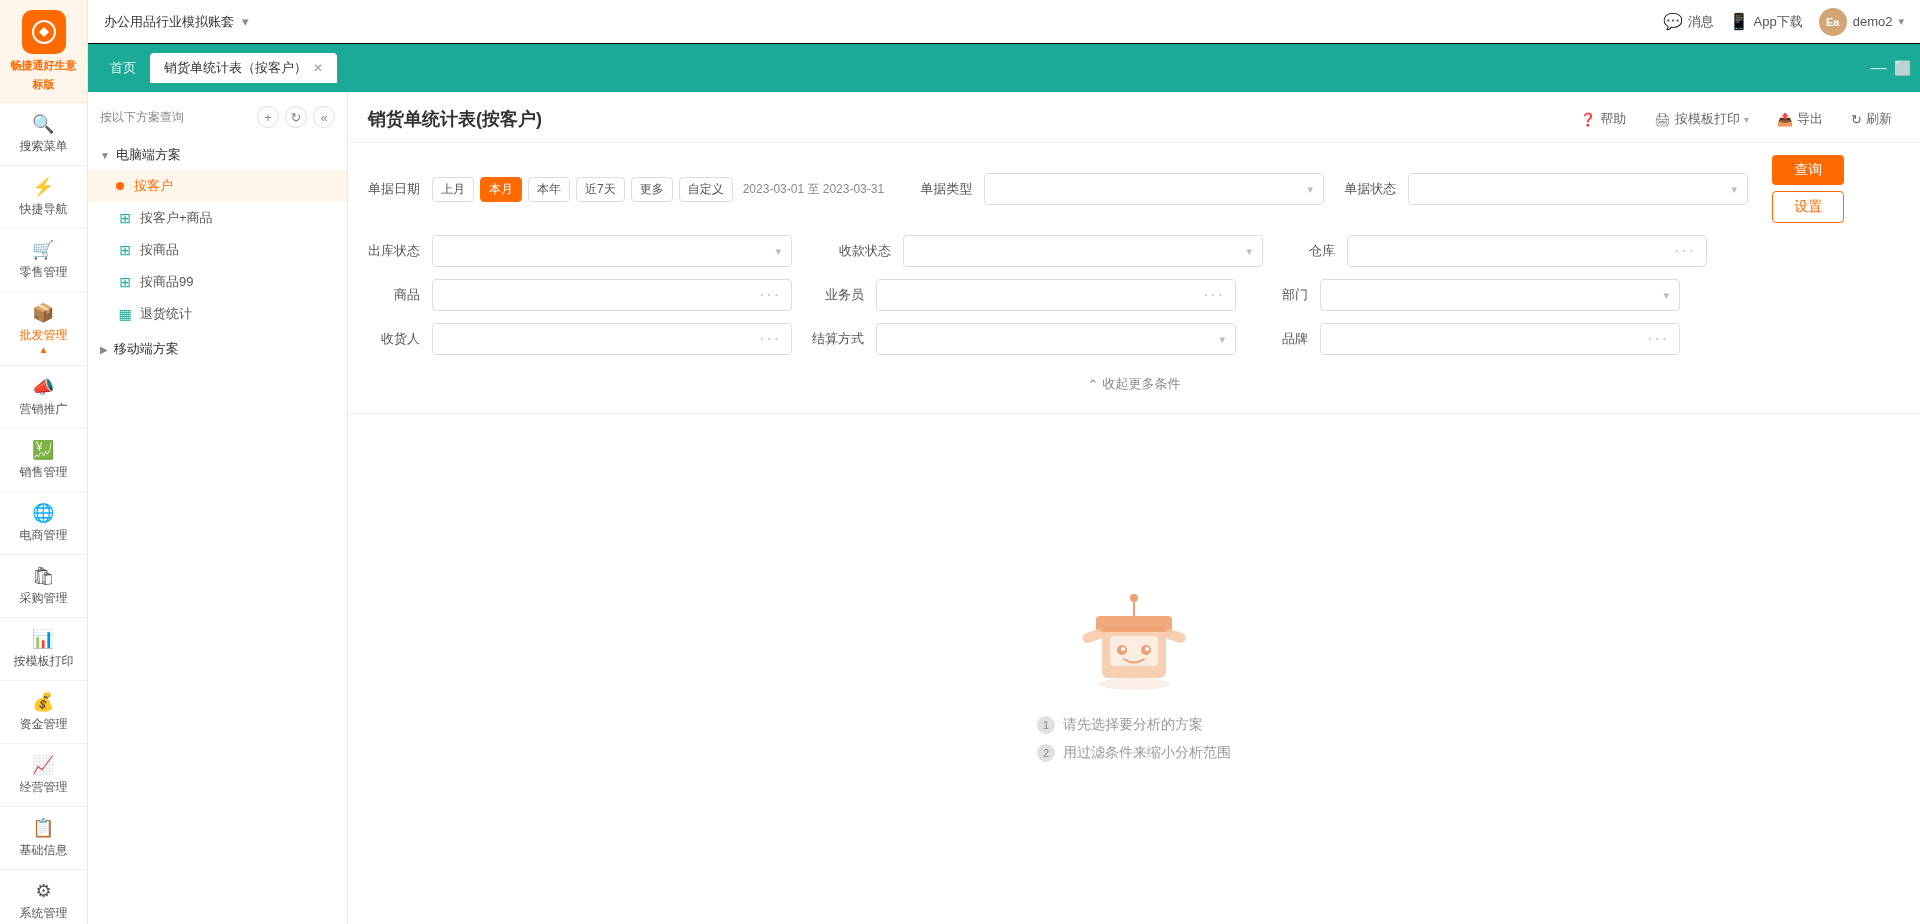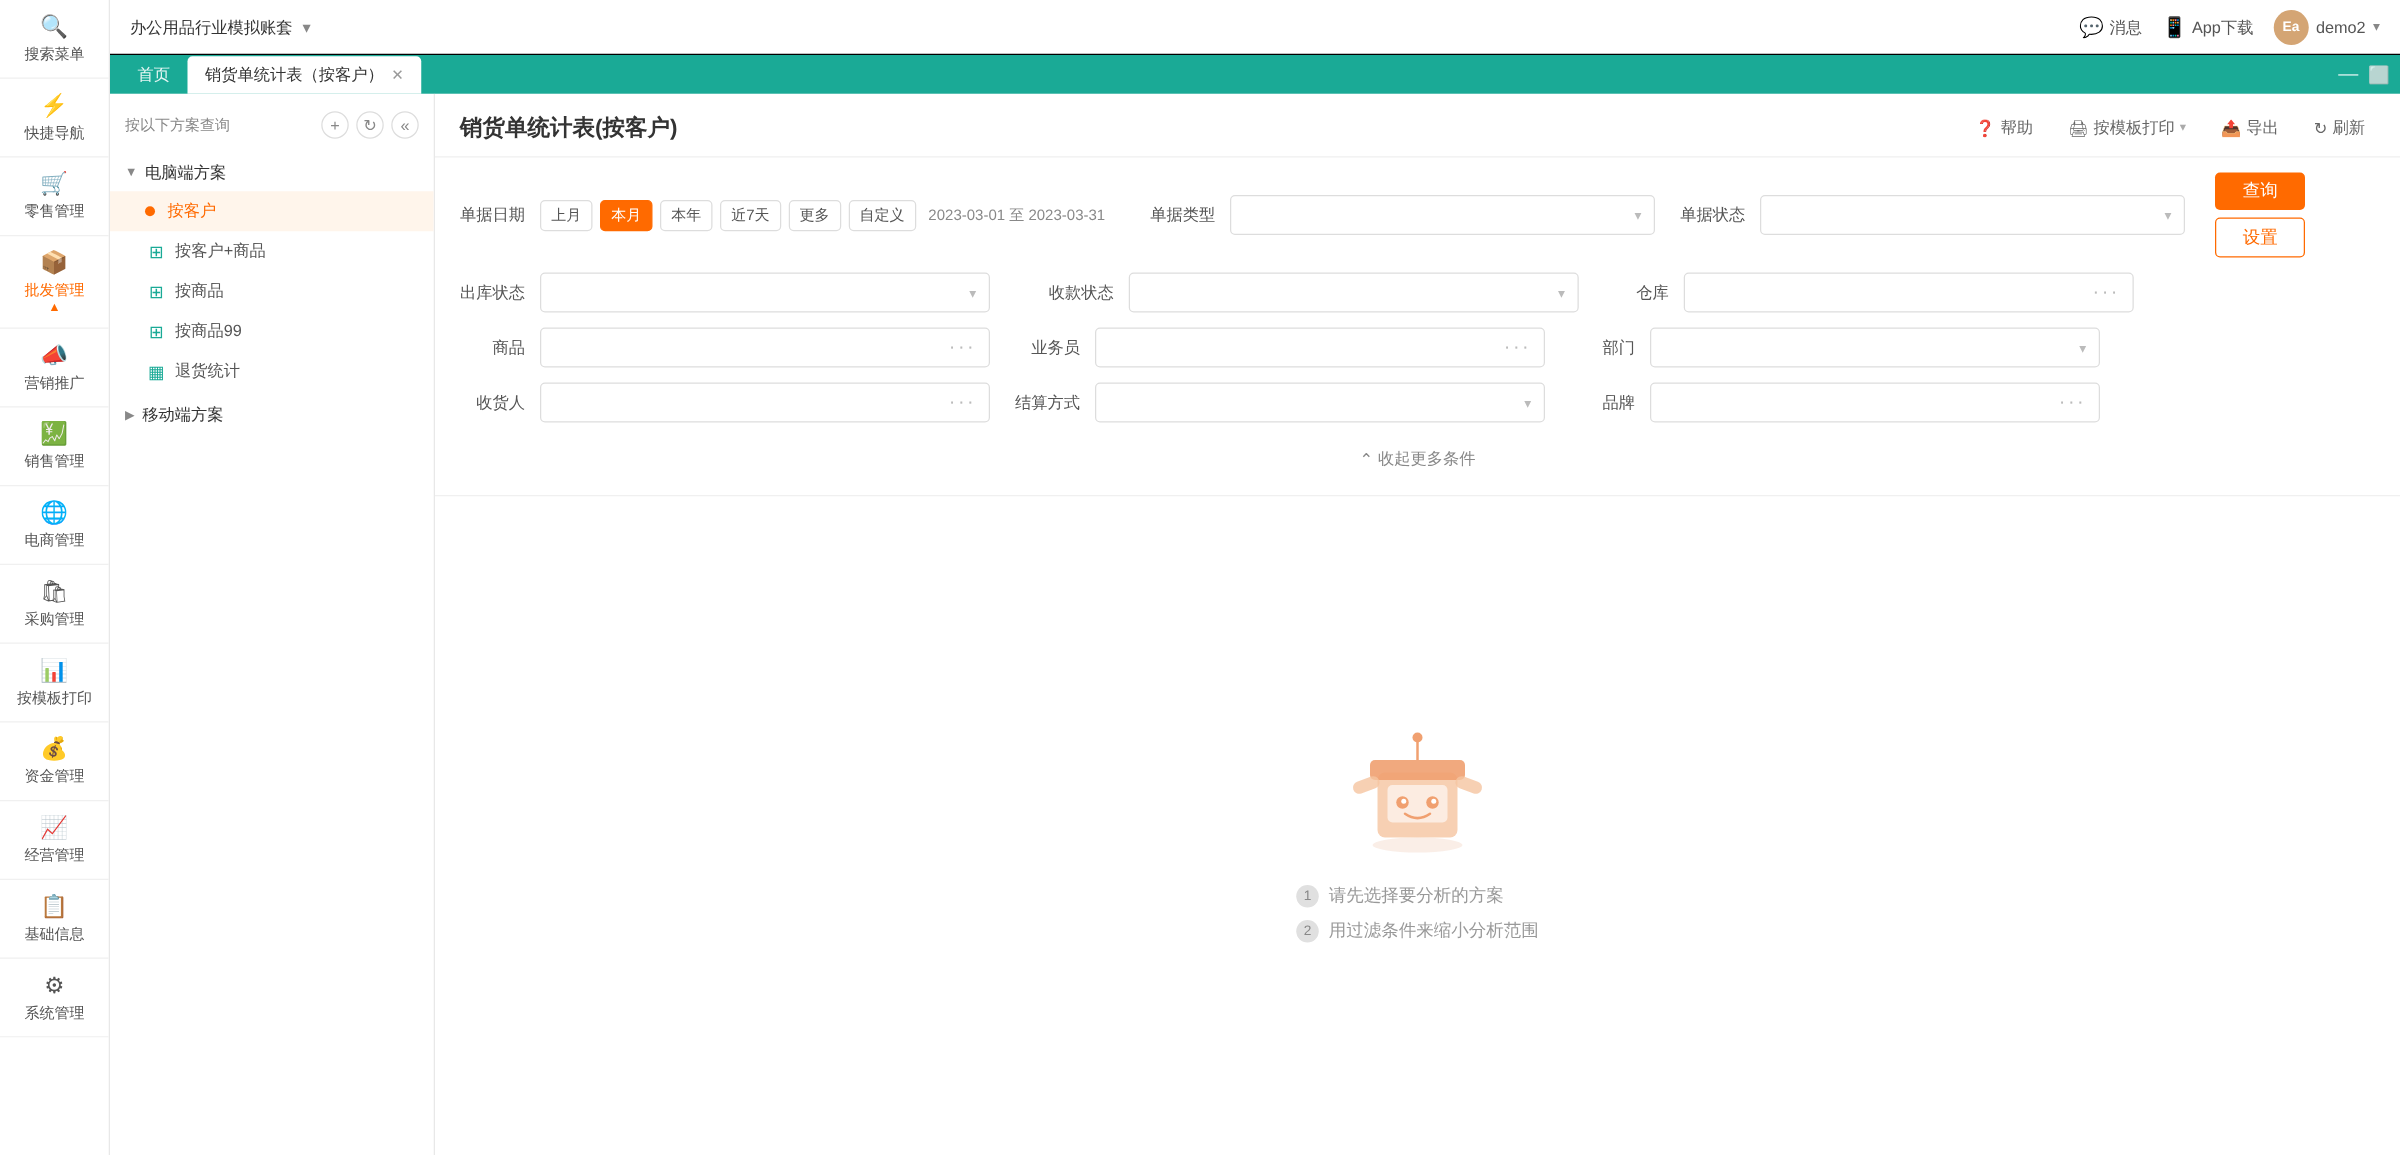--- a/index.html
+++ b/index.html
@@ -20,21 +20,21 @@
     .main { flex: 1; display: flex; flex-direction: column; overflow: hidden; }
 
     
     .topbar { height: 44px; background: #fff; display: flex; align-items: center; padding: 0 16px; border-bottom: 1px solid #000000; justify-content: space-between; }
     .topbar-left { display: flex; align-items: center; gap: 8px; font-size: 13px; color: #555; }
     .topbar-right { display: flex; align-items: center; gap: 16px; font-size: 13px; color: #555; }
     .topbar-right-item { display: flex; align-items: center; gap: 4px; cursor: pointer; }
     .user-avatar { width: 28px; height: 28px; border-radius: 50%; background: #d4a574; display: flex; align-items: center; justify-content: center; color: #fff; font-size: 11px; font-weight: bold; overflow: hidden; }
 
     
-    .tabbar { background: #1aaa96; display: flex; align-items: center; padding: 0 8px; height: 31px; }
+    .tabbar { background: #1aaa96; display: flex; align-items: center; padding: 0 8px; height: 48px; }
     .tab { display: flex; align-items: center; gap: 6px; padding: 6px 14px; cursor: pointer; font-size: 13px; color: rgba(255,255,255,0.8); border-radius: 4px 4px 0 0; }
     .tab.active { background: #fff; color: #333; border-radius: 4px 4px 0 0; }
     .tab-close { font-size: 12px; color: #999; cursor: pointer; }
     .tab-home { color: rgba(255,255,255,0.9); }
 
     
     .content { flex: 1; display: flex; overflow: hidden; }
 
     
     .left-panel { width: 260px; background: #fff; border-right: 1px solid #e8e8e8; padding: 10px 0; overflow-y: auto; }
@@ -78,20 +78,30 @@
     .empty-state { flex: 1; display: flex; flex-direction: column; align-items: center; justify-content: center; }
     .empty-state-img { width: 120px; height: 120px; margin-bottom: 20px; }
     .empty-state-tips { display: flex; flex-direction: column; gap: 10px; }
     .empty-state-tip { display: flex; align-items: center; gap: 8px; font-size: 14px; color: #999; }
     .tip-num { width: 18px; height: 18px; border-radius: 50%; background: #e0e0e0; display: flex; align-items: center; justify-content: center; font-size: 11px; color: #888; flex-shrink: 0; }
   </style>
 </head>
 <body>
 
 <div class="sidebar">
+  <div class="sidebar-logo">
+    <div class="sidebar-logo-icon">
+      <svg width="26" height="26" viewBox="0 0 26 26">
+          <circle cx="13" cy="13" r="11" fill="none" stroke="#fff" stroke-width="2"></circle>
+          <path d="M8 13 L13 8 L18 13 L13 18 Z" fill="#fff"></path>
+        </svg>
+    </div>
+    <div class="sidebar-logo-text">畅捷通好生意</div>
+    <div class="sidebar-logo-text">标版</div>
+  </div>
   <div class="sidebar-menu">
     <div class="sidebar-item">
       <span class="sidebar-item-icon">🔍</span>
       <span>搜索菜单</span>
     </div>
     <div class="sidebar-item">
       <span class="sidebar-item-icon">⚡</span>
       <span>快捷导航</span>
     </div>
     <div class="sidebar-item">

